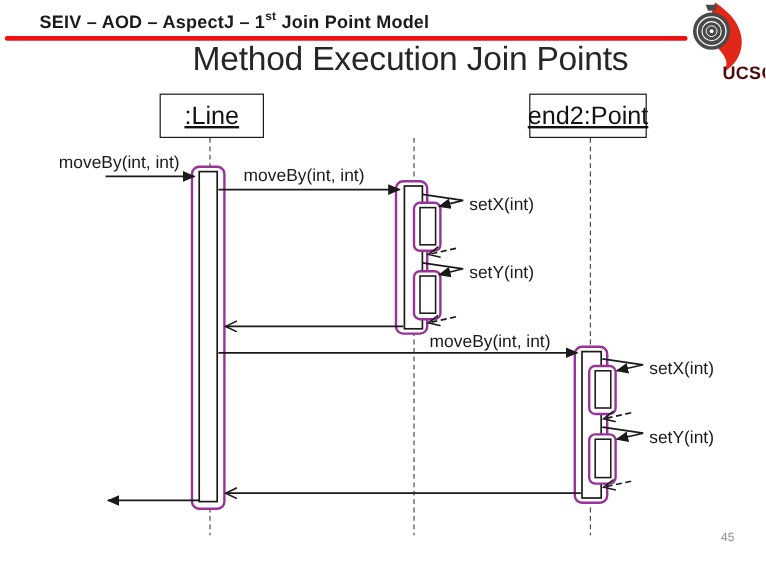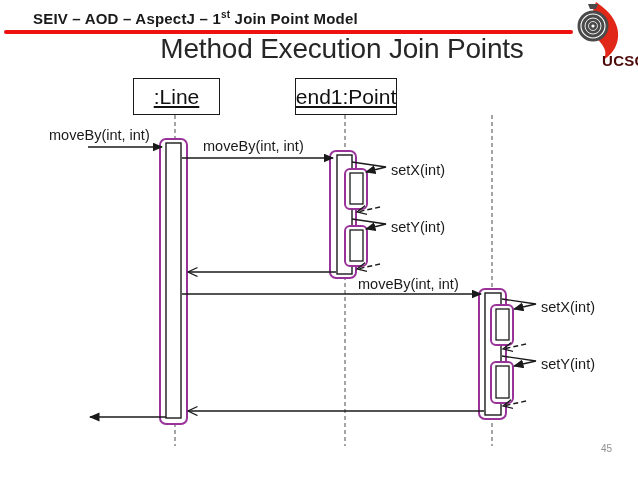--- a/index.html
+++ b/index.html
@@ -130,19 +130,19 @@
       <text class="msg-label" x="391" y="232">setY(int)</text>
       <text class="msg-label" x="358" y="289">moveBy(int, int)</text>
       <text class="msg-label" x="541" y="312">setX(int)</text>
       <text class="msg-label" x="541" y="369">setY(int)</text>
     </g>
   </svg>
 
   <div class="lifeline-box" style="left:133px;width:87px;">
     <span>:Line</span>
   </div>
-  <div class="lifeline-box" style="left:295px;width:102px;">
-    <span>end1:Point</span>
+  <div class="lifeline-box" style="left:441px;width:98px;">
+    <span>end2:Point</span>
   </div>
 
   <div class="page-number">45</div>
 
 </div>
 
 </body></html>

